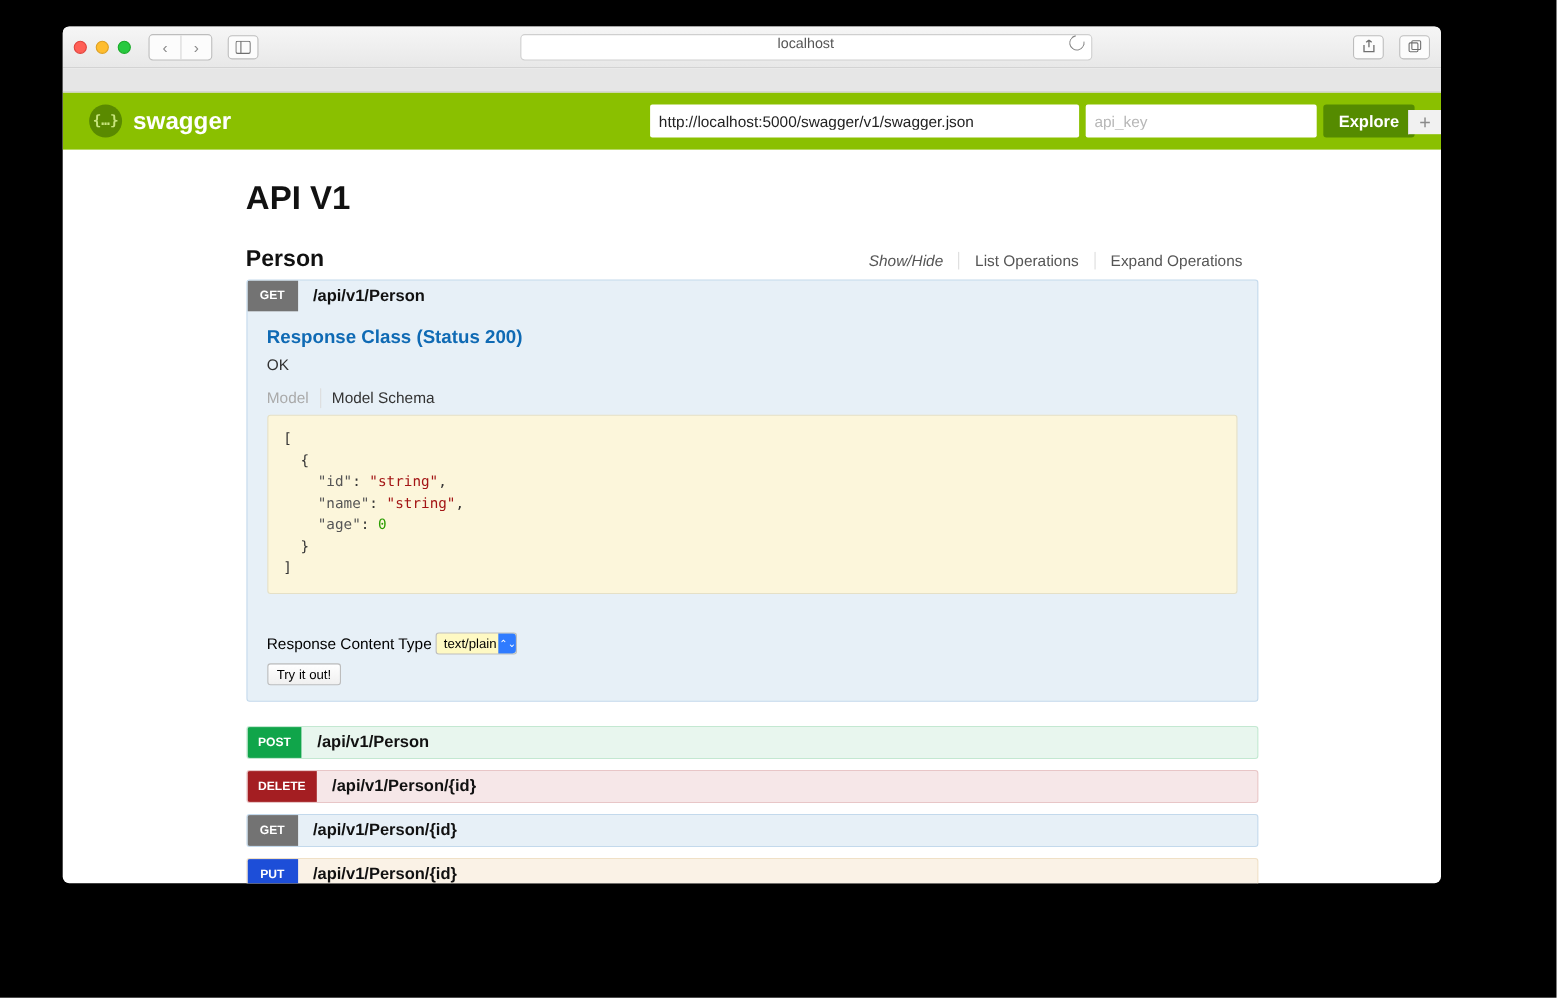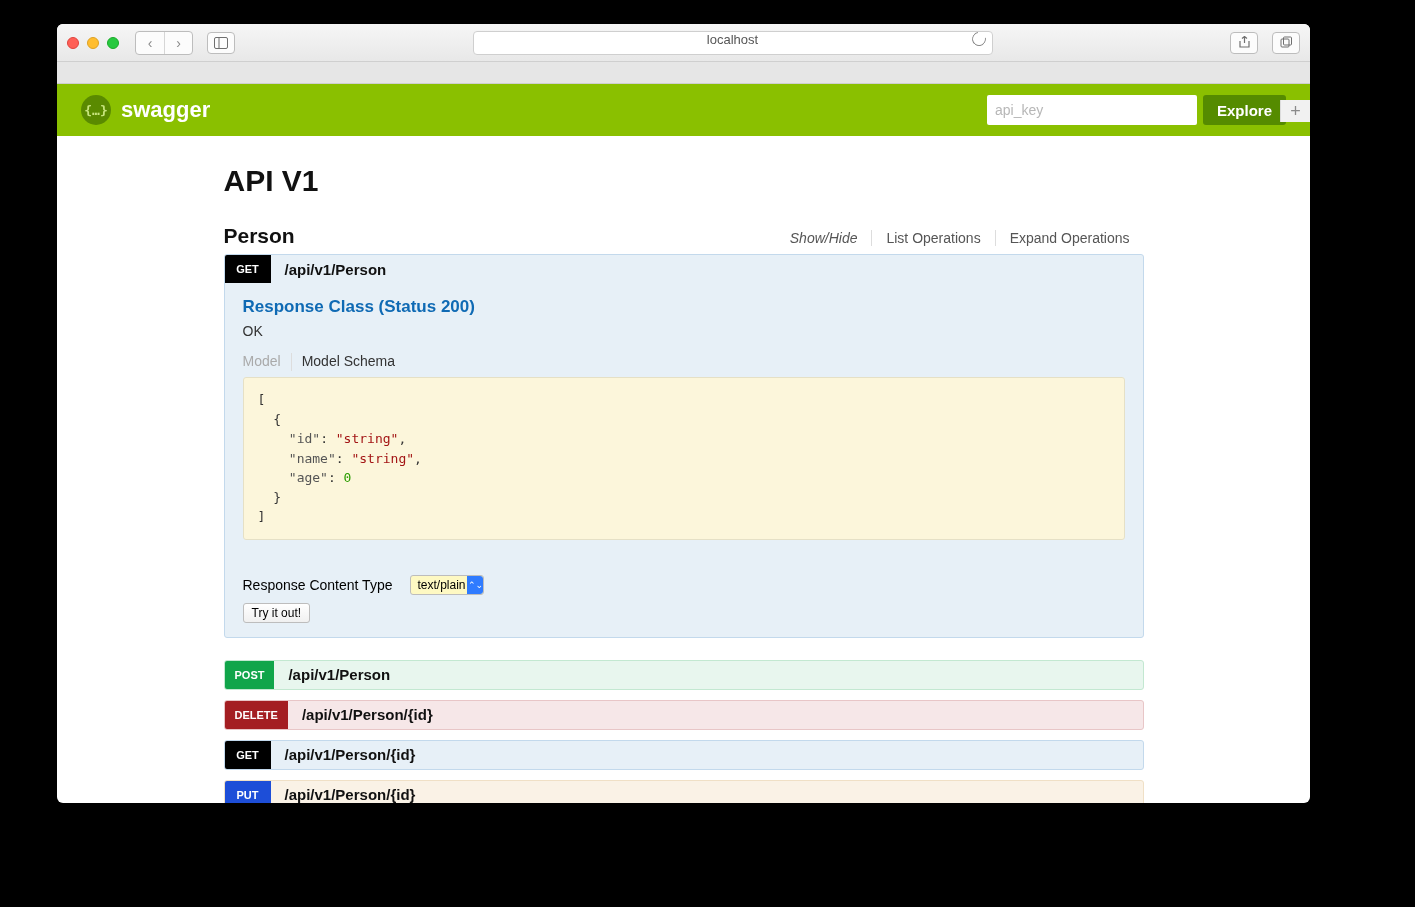--- a/index.html
+++ b/index.html
@@ -37,38 +37,38 @@
 .resource-head { display:flex; align-items:baseline; justify-content:space-between; margin-bottom:6px; }
 .resource-name { font-size:21px; font-weight:800; color:#111; }
 .op-links { display:flex; gap:0; font-size:14px; color:#555; }
 .op-links span { padding:0 14px; border-left:1px solid #ddd; cursor:pointer; }
 .op-links span:first-child { border-left:none;font-style:italic; }
 .op { border:1px solid; border-radius:3px; margin-bottom:10px; overflow:hidden; }
 .op-head { display:flex; align-items:center; height:28px; }
 .method { text-transform:uppercase; color:#fff; font-size:11px; font-weight:700; height:100%; display:flex; align-items:center; justify-content:center; padding:0 10px; min-width:46px; }
 .op-path { padding-left:14px; font-size:15px; font-weight:600; color:#111; }
 .op.get { border-color:#c3d9ec; background:#e7f0f7; }
-.op.get .method { background:#000000; }
+.op.get .method { background:#737373; }
 .op.post { border-color:#c3e8d1; background:#e8f6ee; }
 .op.post .method { background:#10a54a; }
 .op.delete { border-color:#e8c6c7; background:#f6e7e8; }
 .op.delete .method { background:#a41e22; }
 .op.put { border-color:#f0e0c6; background:#faf2e6; }
 .op.put .method { background:#1d4ed8; }
 .op-body { padding:14px 18px 14px 18px; }
 .resp-title { color:#0f6ab4; font-size:17px; font-weight:600; margin-bottom:6px; }
 .resp-ok { font-size:14px; color:#333; margin-bottom:14px; }
 .tabs-row { display:flex; font-size:14px; margin-bottom:6px; }
 .tab-item { padding:0 10px 2px 0; color:#333; }
 .tab-item.inactive { color:#aaa; padding-right:10px; border-right:1px solid #ddd; margin-right:10px; }
 .codebox { background:#fcf6db; border:1px solid #e5e0c6; border-radius:3px; padding:12px 14px; font-family:"Menlo","Monaco",monospace; font-size:13px; line-height:1.5; white-space:pre; color:#333; margin-bottom:18px; }
 .codebox .str { color:#a31515; }
 .codebox .key { color:#555; }
 .codebox .num { color:#2a9d00; }
-.ct-row { font-size:14px; display:flex; align-items:center; gap:18px; margin-bottom:8px;margin-top:35px; }
+.ct-row { font-size:14px; display:flex; align-items:center; gap:4px; margin-bottom:8px;margin-top:35px; }
 .ct-select { font-size:12px; height:20px; border:1px solid #bdbdbd; border-radius:3px; background:#fef9c3; position:relative; padding:0 18px 0 6px; display:inline-flex; align-items:center; }
 .ct-caret { position:absolute; right:0; top:0; width:16px; height:100%; background:#2f7bff; border-radius:0 3px 3px 0; display:flex; align-items:center; justify-content:center; color:#fff; font-size:9px; }
 .try-btn { font-size:12px; padding:2px 8px; border:1px solid #bdbdbd; border-radius:3px; background:linear-gradient(#fff,#f0f0f0); cursor:pointer; }
 .ops-stack { margin-top:22px; }
 </style>
 </head>
 <body>
 
 <div class="window-frame">
 
@@ -109,20 +109,21 @@
 
   <div class="tabstrip">
     <div class="plus-tab">+</div>
   </div>
 
   <div class="swagger-bar">
     <div class="swagger-logo">
       <div class="logo-circ">{…}</div>
       <span>swagger</span>
     </div>
+    <input class="url-input" value="http://localhost:5000/swagger/v1/swagger.json" style="">
     <input class="apikey-input" placeholder="api_key" style="">
     <button class="explore-btn">Explore</button>
   </div>
 
   <div class="content">
     <div class="inner">
       <h1 class="api-title">API V1</h1>
 
       <div class="resource-head">
         <div class="resource-name">Person</div>

